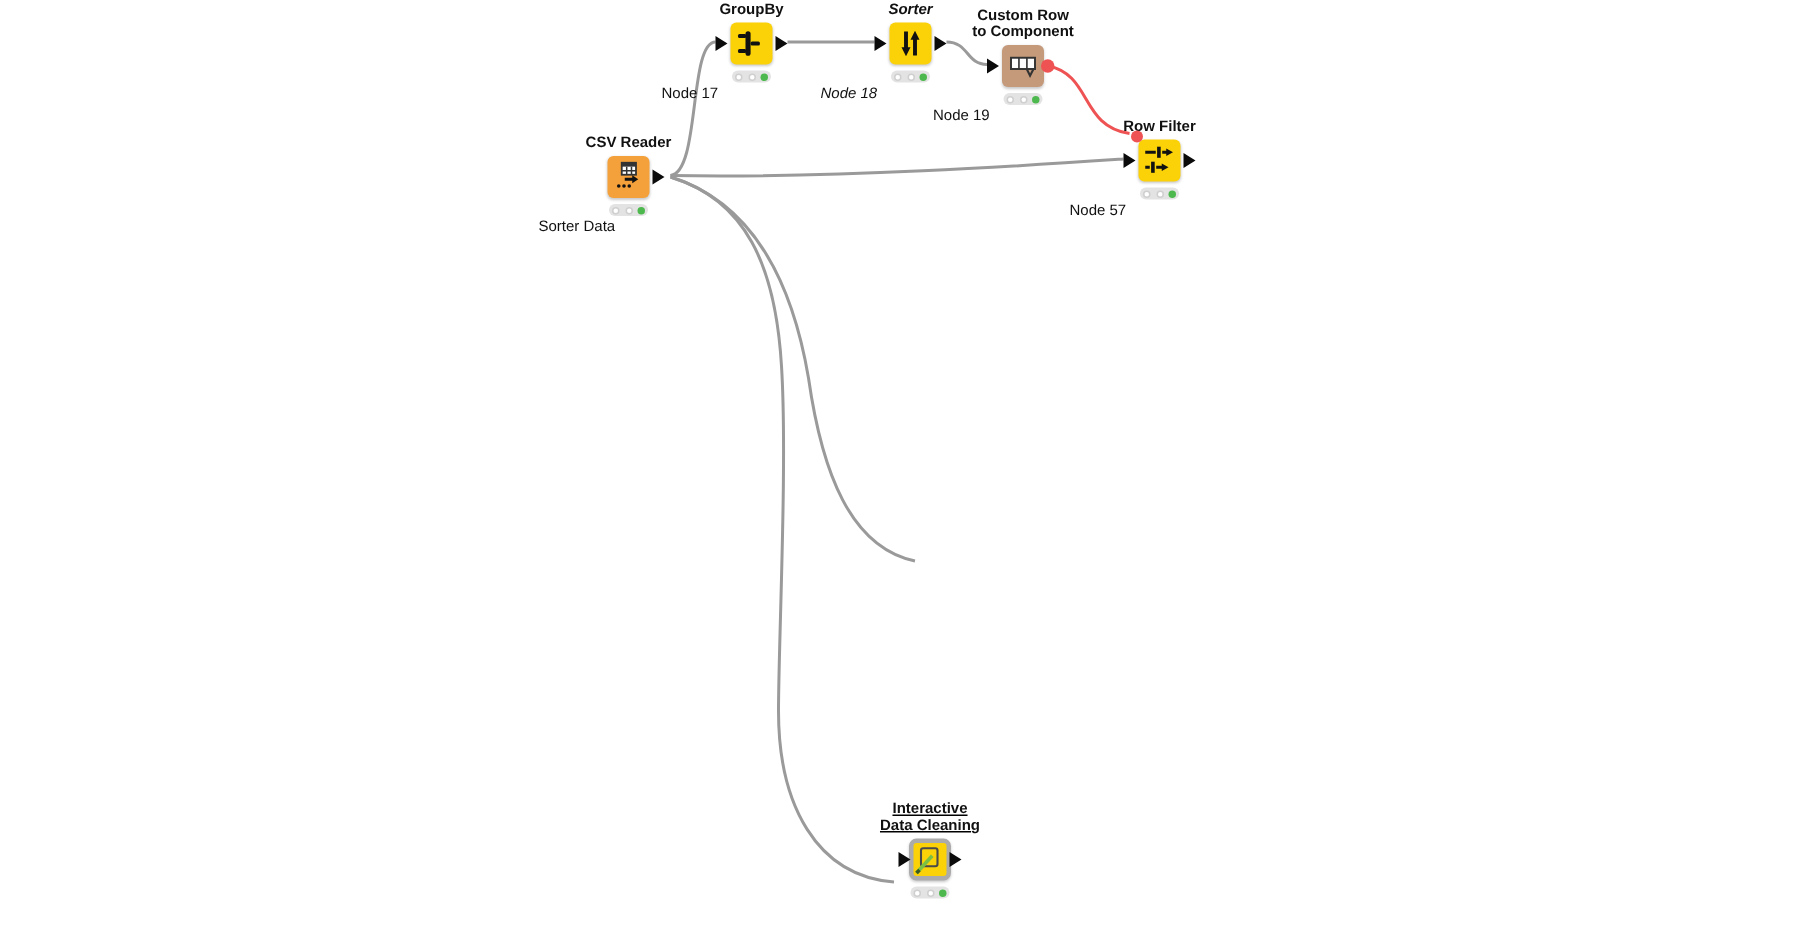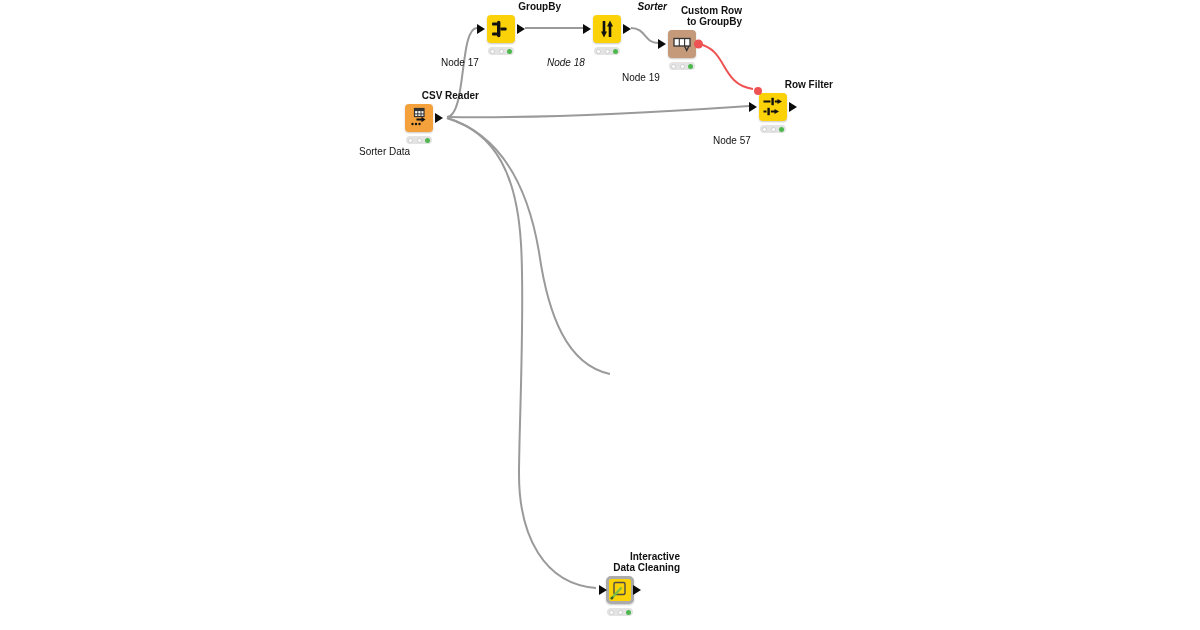--- a/index.html
+++ b/index.html
@@ -8,21 +8,21 @@
     background:#ffffff;
     font-family:"Liberation Sans", sans-serif;
     overflow:hidden;
   }
   #canvas{position:relative;width:1200px;height:630px;background:#ffffff;}
   #wires{position:absolute;left:0;top:0;}
   .wire{fill:none;stroke:#9a9a9a;stroke-width:2;}
   .wire.var{stroke:#ee5253;}
   .node{position:absolute;width:120px;}
   .nname{
-    text-align:right;font-size:10px;font-weight:bold;color:#111;
+    text-align:center;font-size:10px;font-weight:bold;color:#111;
     line-height:11px;letter-spacing:0;
   }
   .nbox{
     position:relative;width:28px;height:28px;margin:3px auto 0;
     border-radius:4px;box-shadow:0 1px 2px rgba(0,0,0,.22);
   }
   .nbox.yellow{background:#fbd208;}
   .nbox.orange{background:#f5a13b;}
   .nbox.tan{background:#c59a7b;}
   .nbox.component{background:#c9c9c9;width:26px;height:26px;border-radius:5px;box-shadow:0 1px 2px rgba(0,0,0,.18);}
@@ -127,21 +127,21 @@
     <div class="tl">
       <span class="dot off"></span>
         <span class="dot off"></span>
         <span class="dot on"></span>
     </div>
     <div class="nsub">Node 18</div>
   </div>
 
   <div class="node" style="left:622px;top:5px;">
     <div class="nname">Custom Row</div>
-    <div class="nname">to GroupBy</div>
+    <div class="nname">to Component</div>
     <div class="nbox tan">
       <svg width="28" height="28" viewBox="0 0 28 28">
         <rect x="6" y="8.5" width="16" height="7.5" fill="#fdfdfd" stroke="#333" stroke-width="1.3"></rect>
         <line x1="11.3" y1="8.5" x2="11.3" y2="16" stroke="#333" stroke-width="1.1"></line>
         <line x1="16.6" y1="8.5" x2="16.6" y2="16" stroke="#333" stroke-width="1.1"></line>
         <polyline points="16.5,16 18.7,20.5 21,16" fill="none" stroke="#333" stroke-width="1.4"></polyline>
       </svg>
       <span class="port-in"></span>
       <span class="port-var-out"></span>
     </div>
@@ -172,21 +172,21 @@
     </div>
     <div class="tl">
       <span class="dot off"></span>
         <span class="dot off"></span>
         <span class="dot on"></span>
     </div>
     <div class="nsub">Node 57</div>
   </div>
 
 
-  <div class="node" style="left:560px;top:551px;">
+  <div class="node" style="left:560px;top:534px;text-decoration:underline;">
     <div class="nname">Interactive</div>
     <div class="nname">Data Cleaning</div>
     <div class="nbox framed">
       <svg width="22" height="22" viewBox="0 0 22 22">
         <rect x="5" y="3.5" width="11" height="12" rx="1.5" fill="none" stroke="#4a4a4a" stroke-width="1.4"></rect>
         <line x1="2" y1="20" x2="12.5" y2="8.5" stroke="#7cc043" stroke-width="2.4"></line>
         <line x1="2" y1="20" x2="4" y2="18" stroke="#3a5a20" stroke-width="2.4"></line>
       </svg>
       <span class="port-in"></span>
       <span class="port-out"></span>

